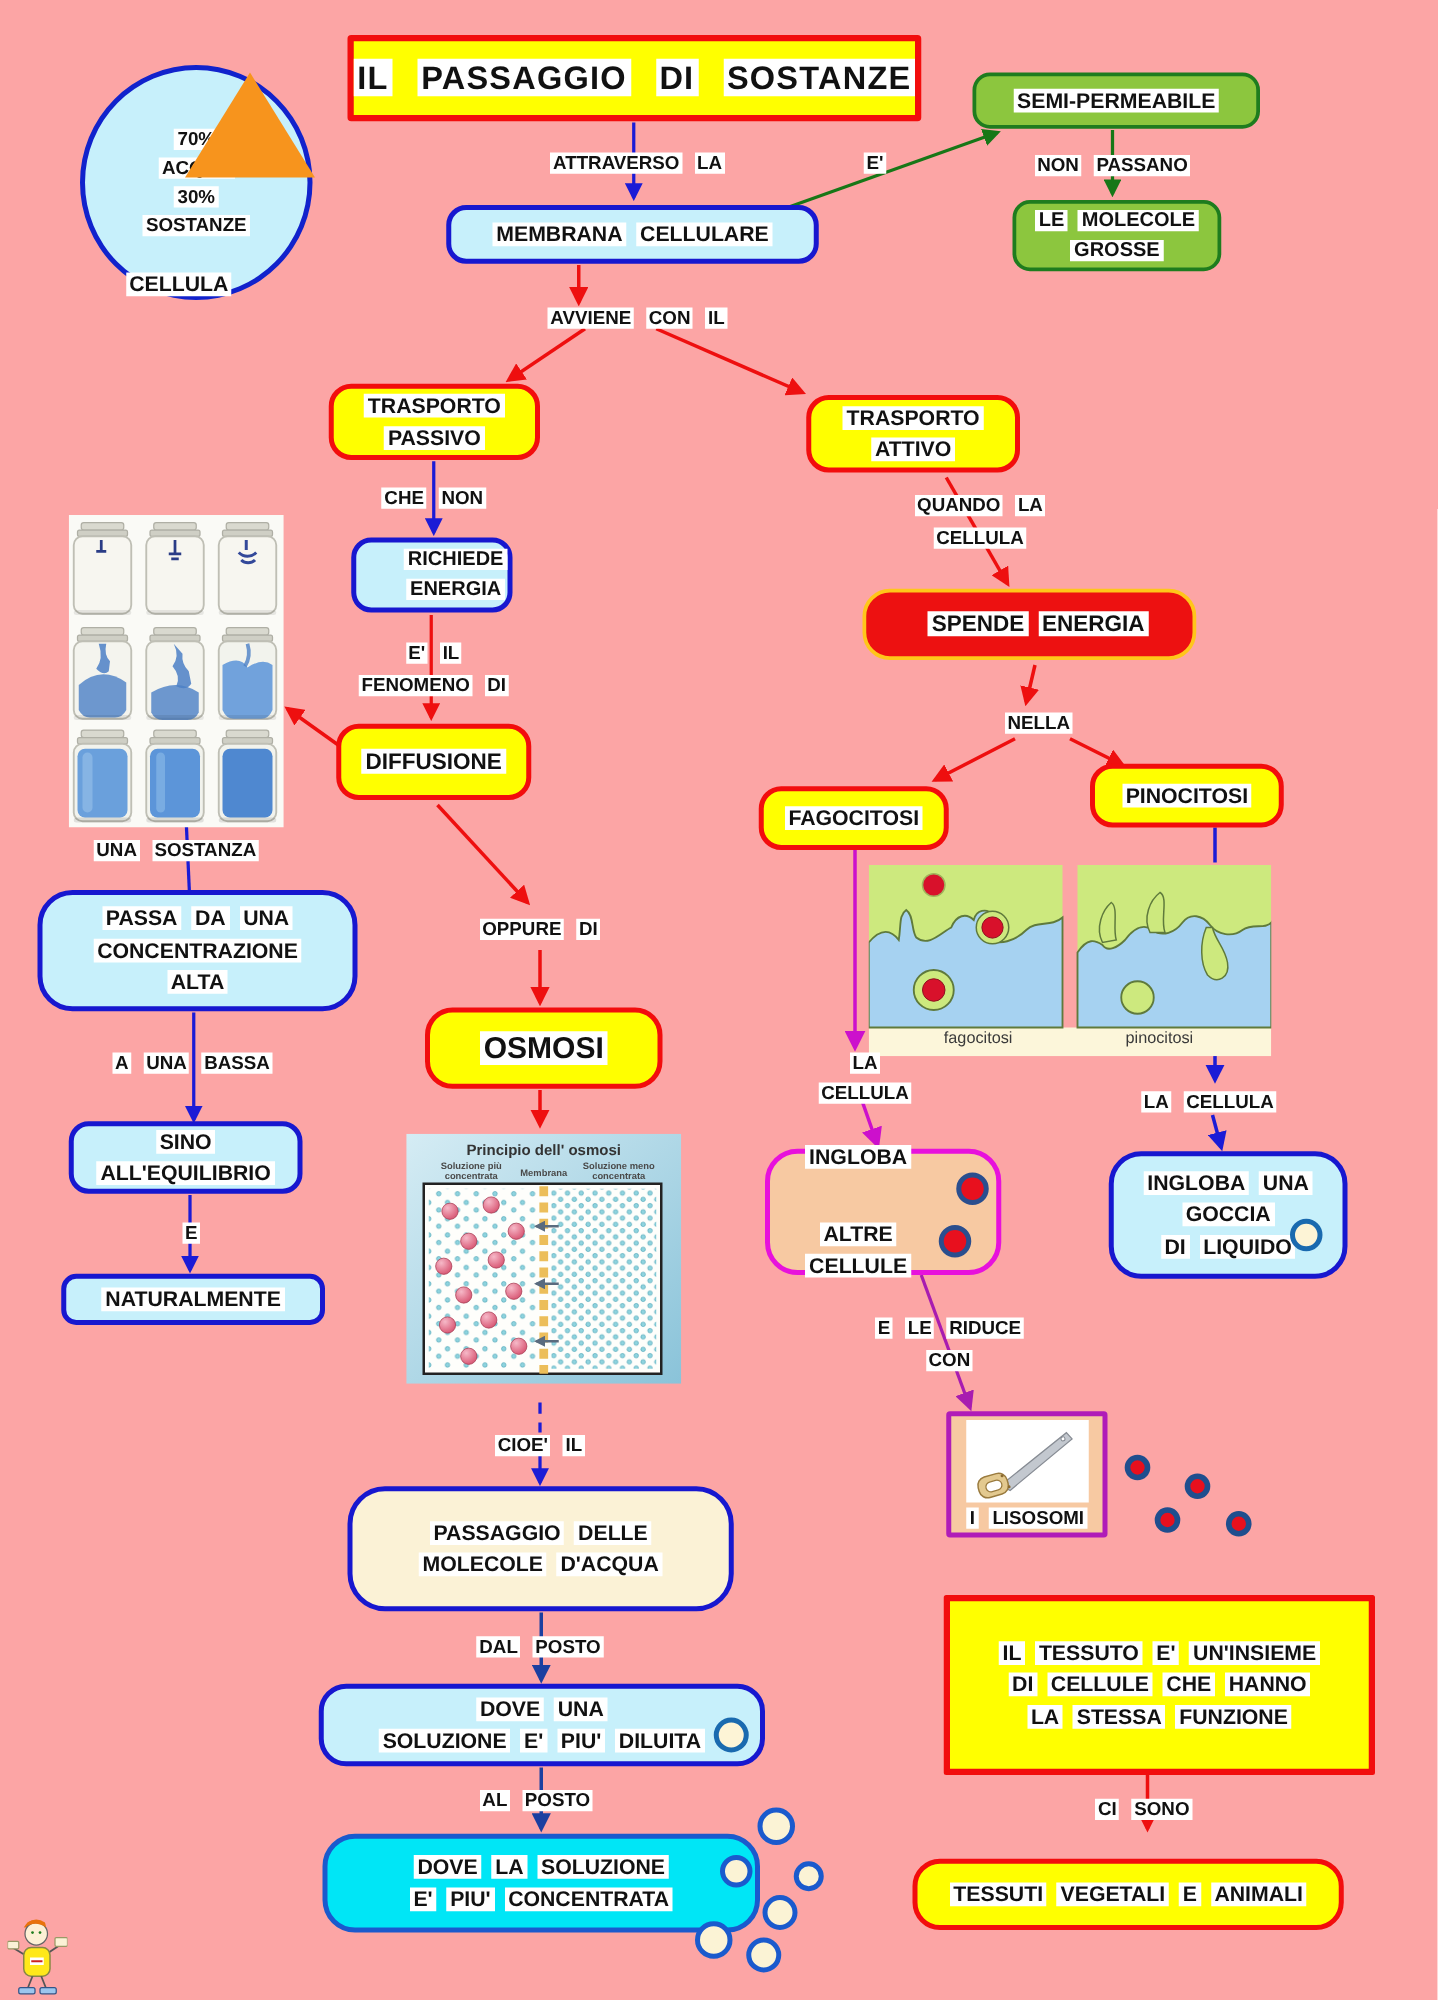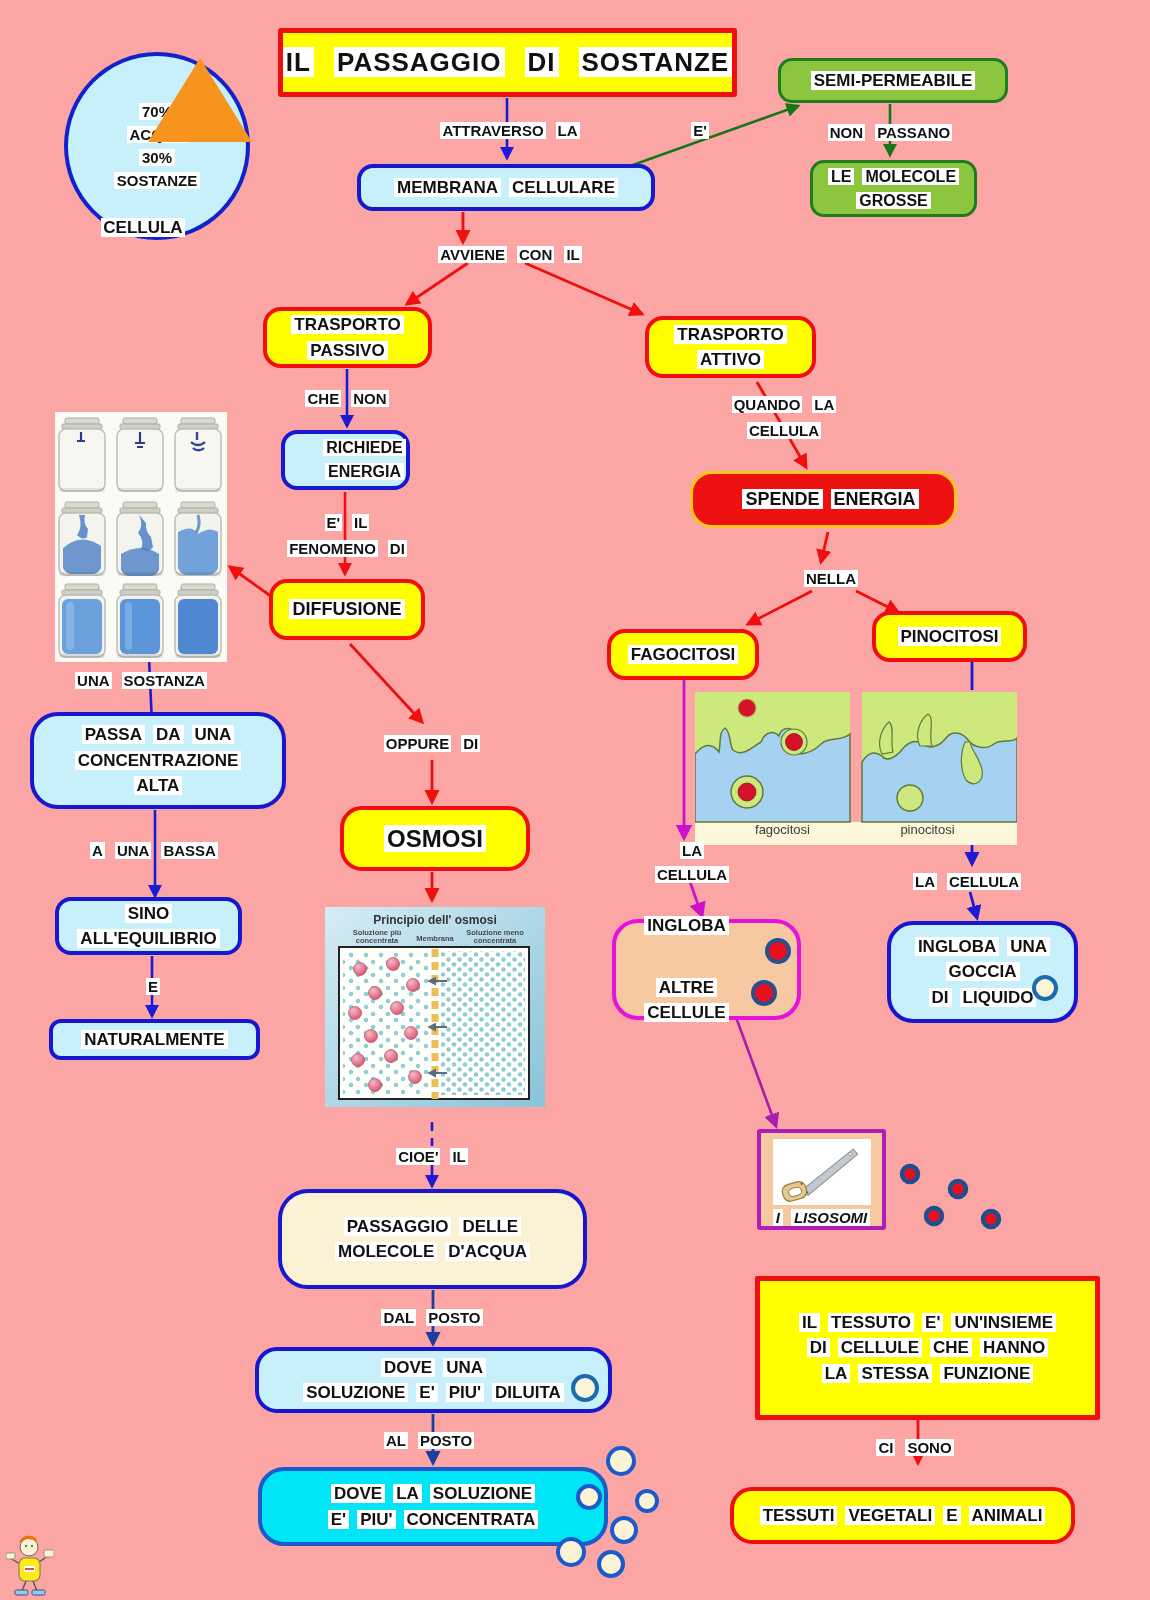--- a/index.html
+++ b/index.html
@@ -16,21 +16,21 @@
   .cyan-blue{background:#C7F0FB;border:4px solid #1717CF;border-radius:16px;font-size:17px;}
   .green-node{background:#8CC63E;border:3px solid #1E7C1E;border-radius:14px;font-size:17px;}
   .red-node{background:#ED1111;border:3px solid #FFC61A;border-radius:22px;font-size:18px;padding-left:14px;}
   .cream-node{background:#FBF2D6;border:4px solid #1717CF;border-radius:30px;font-size:17px;}
   .salmon-node{background:#F7C9A2;border:4px solid #E711DC;border-radius:26px;font-size:17px;}
   .brightcyan-node{background:#00E6F6;border:4px solid #1A5ACD;border-radius:26px;font-size:17px;}
   #title-box{font-size:26px;border-width:5px;border-radius:3px;letter-spacing:1px;}
   #title-box .w{margin:0 10px;}
   #osmosi-box{font-size:24px;}
   #tessuto-box{border-radius:2px;border-width:5px;}
-  #lisosomi-box{border:4px solid #B01CB8;border-radius:3px;background:#F7C9A2;justify-content:flex-start;font-style:italic;}
+  #lisosomi-box{border:4px solid #B01CB8;border-radius:3px;background:#F7C9A2;justify-content:flex-end;}
   .lis-panel{width:98px;height:66px;background:#ffffff;margin-top:6px;}
   .cellula-circle{position:absolute;left:64px;top:52px;width:178px;height:180px;border-radius:50%;
       background:#C7F0FB;border:4px solid #1122CC;display:flex;flex-direction:column;justify-content:center;
       align-items:center;font-weight:bold;font-size:15px;z-index:2;}
   .cellula-circle .nl{line-height:1.55;}
   .img-box{position:absolute;z-index:2;}
   .cap{position:absolute;top:130px;font-size:13px;color:#3A3A3A;text-align:center;z-index:4;}
 </style>
 </head>
 <body>
@@ -244,20 +244,24 @@
   <div class="lbl" style="left:368px;top:731px;width:128px;">
       <div><span class="w">OPPURE</span><span class="w">DI</span></div>
     </div>
   <div class="lbl" style="left:644px;top:839px;width:96px;line-height:1.6;">
     <div><span class="w">LA</span></div>
     <div><span class="w">CELLULA</span></div>
   </div>
   <div class="lbl" style="left:888px;top:869px;width:158px;">
       <div><span class="w">LA</span><span class="w">CELLULA</span></div>
     </div>
+  <div class="lbl" style="left:682px;top:1050px;width:155px;">
+    <div><span class="w">E</span><span class="w">LE</span><span class="w">RIDUCE</span></div>
+    <div><span class="w">CON</span></div>
+  </div>
   <div class="lbl" style="left:383px;top:1144px;width:98px;">
       <div><span class="w">CIOE'</span><span class="w">IL</span></div>
     </div>
   <div class="lbl" style="left:370px;top:1305px;width:124px;">
       <div><span class="w">DAL</span><span class="w">POSTO</span></div>
     </div>
   <div class="lbl" style="left:370px;top:1428px;width:118px;">
       <div><span class="w">AL</span><span class="w">POSTO</span></div>
     </div>
   <div class="lbl" style="left:856px;top:1435px;width:118px;">

